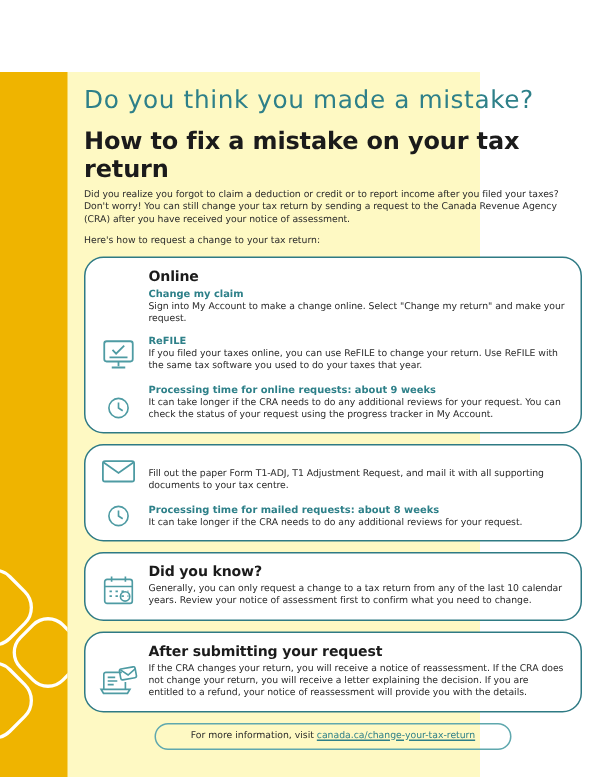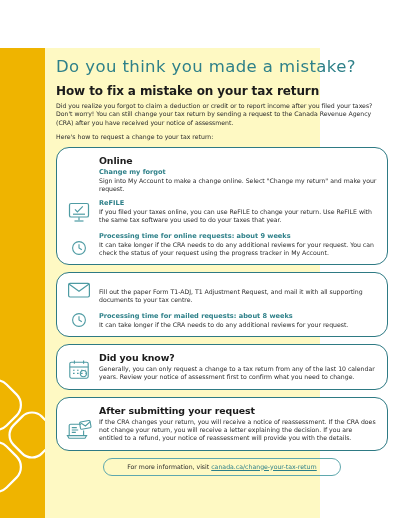--- a/index.html
+++ b/index.html
@@ -51,21 +51,21 @@
     font-family: "DejaVu Sans", "Liberation Sans", sans-serif;
     font-size: 16.5px;
     font-weight: 400;
     letter-spacing: 0.4px;
     line-height: 20px;
     margin-bottom: 7px;
   }
 
   .section-heading {
     color: #1b1b1b;
-    font-size: 12px;
+    font-size: 16px;
     font-weight: bold;
     letter-spacing: -0.1px;
     margin-bottom: 4px;
   }
 
   .intro-para {
     color: #2b2b2b;
     font-size: 6.2px;
     line-height: 8.4px;
     letter-spacing: -0.02px;
@@ -256,21 +256,21 @@
               <path d="M6 12.2h12"></path>
               <path d="M12 15.2v3"></path>
               <path d="M7.5 19h9"></path>
               <path d="M8 7.3l2.4 2.5 5.4-5.4"></path>
             </g>
           </svg>
         </div>
         <div class="card-body">
           <div class="card-title">Online</div>
           <div class="block">
-            <div class="sub-title">Change my forgot</div>
+            <div class="sub-title">Change my claim</div>
             <div class="body-text">Sign into My Account to make a change online. Select "Change my return" and make your request.</div>
           </div>
           <div class="block">
             <div class="sub-title">ReFILE</div>
             <div class="body-text">If you filed your taxes online, you can use ReFILE to change your return. Use ReFILE with the same tax software you used to do your taxes that year.</div>
           </div>
         </div>
       </div>
       <div class="card-row">
         <div class="icon-slot small">

